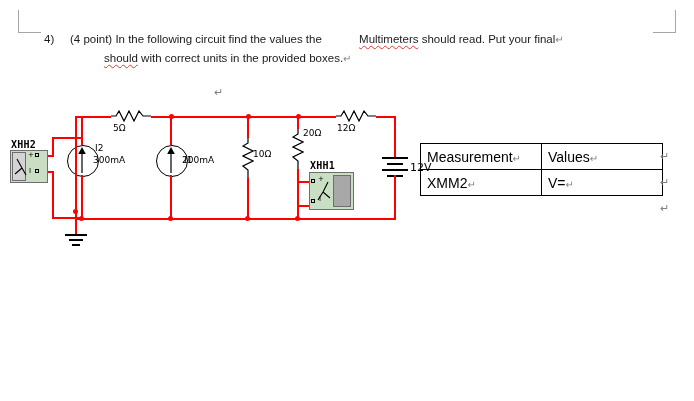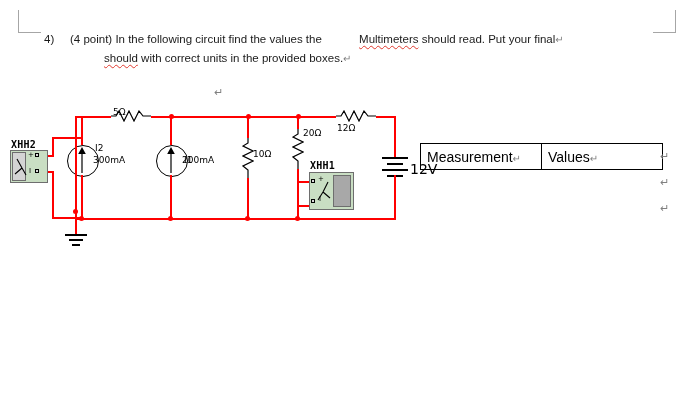--- a/index.html
+++ b/index.html
@@ -100,21 +100,21 @@
     height: 40px;
   }
   .lbl {
     position: absolute;
     font-family: "DejaVu Sans", sans-serif;
     font-size: 9px;
     color: #000000;
     white-space: nowrap;
   }
   .lbl-big {
-    font-size: 14px;
+    font-size: 11px;
   }
 
   
   .isrc {
     position: absolute;
     width: 30px;
     height: 30px;
     border: 1.4px solid #000000;
     border-radius: 50%;
     background: #ffffff;
@@ -217,21 +217,21 @@
 <div class="para-mark">↵</div>
 
 <div class="circuit">
 
   <div class="wire h" style="left:75px; top:21px; width:36px;"></div>
 
   <svg class="res-h" style="left:111px; top:15px;" viewBox="0 0 40 12">
     <polyline points="0,6 5,6 8,1 13,11 18,1 23,11 28,1 32,6 40,6" fill="none" stroke="#000" stroke-width="1.2"></polyline>
   </svg>
   <div class="wire h" style="left:151px; top:21px; width:80px;"></div>
-  <div class="lbl" style="left:113px; top:12px;">5Ω</div>
+  <div class="lbl" style="left:113px; top:28px;">5Ω</div>
 
   <div class="node" style="left:169px; top:19px;"></div>
 
   <div class="node" style="left:246px; top:19px;"></div>
 
   <div class="wire h" style="left:231px; top:21px; width:105px;"></div>
   <div class="node" style="left:296px; top:19px;"></div>
 
   <svg class="res-h" style="left:336px; top:15px;" viewBox="0 0 40 12">
     <polyline points="0,6 5,6 8,1 13,11 18,1 23,11 28,1 32,6 40,6" fill="none" stroke="#000" stroke-width="1.2"></polyline>
@@ -332,20 +332,24 @@
   <div class="gnd-bar" style="left:69px; top:144px; width:14px;"></div>
   <div class="gnd-bar" style="left:72px; top:149px; width:8px;"></div>
 </div>
 
 <table class="meas-table">
   <tbody>
     <tr>
       <td class="col-meas"><span>Measurement</span><span class="pilcrow">↵</span></td>
       <td class="col-val"><span>Values</span><span class="pilcrow">↵</span></td>
     </tr>
+    <tr>
+      <td class="col-meas"><span>XMM2</span><span class="pilcrow">↵</span></td>
+      <td class="col-val"><span>V=</span><span class="pilcrow">↵</span></td>
+    </tr>
   </tbody>
 </table>
 
 <div class="ret-marks">
   <div>↵</div>
   <div>↵</div>
   <div>↵</div>
 </div>
 
 </body></html>

